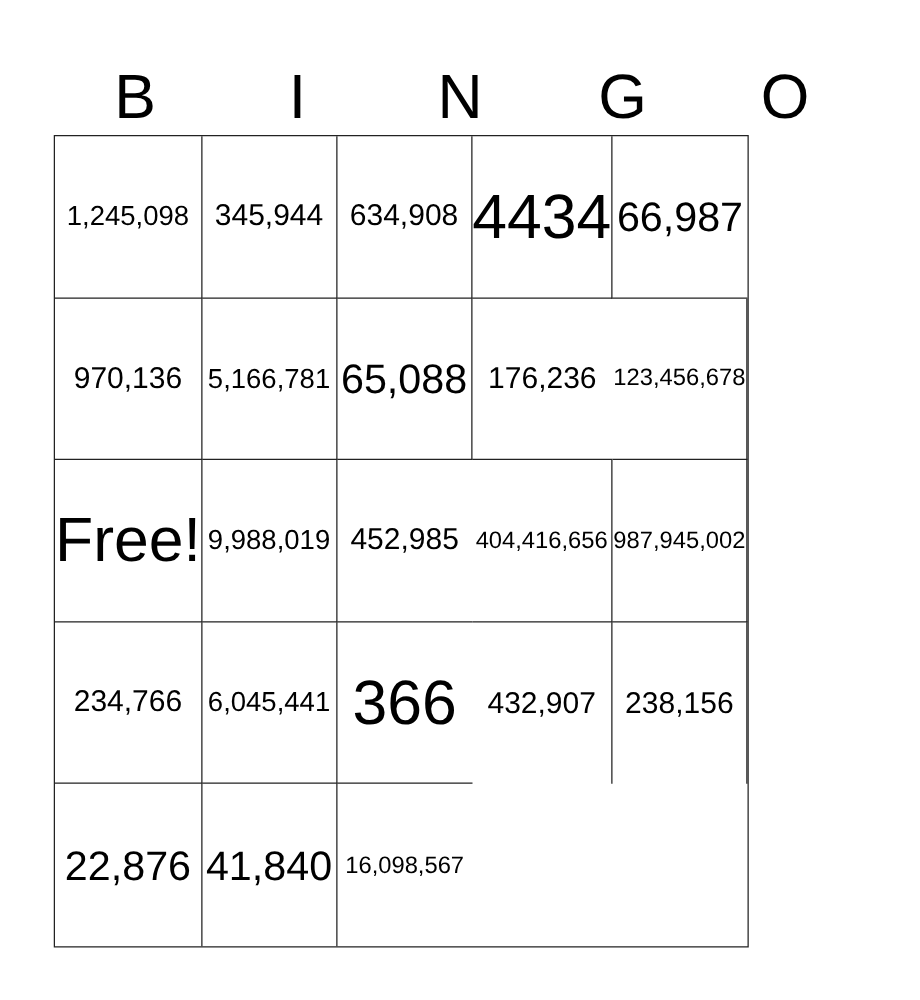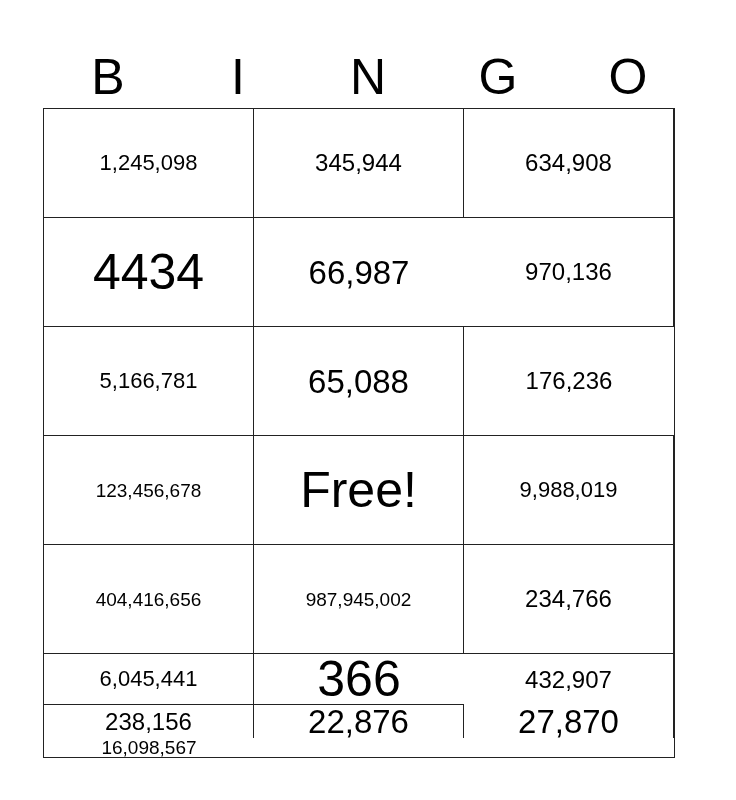--- a/index.html
+++ b/index.html
@@ -29,26 +29,26 @@
       align-items: center;
       justify-content: center;
       font-size: 50px;
       line-height: 1;
       padding-top: 2px;
     }
     .card {
       position: absolute;
       left: 43px;
       top: 108px;
-      width: 632px;
+      width: 556px;
       height: 650px;
       box-sizing: border-box;
       border: 1px solid #222;
       display: grid;
-      grid-template-columns: repeat(3, 1fr);
+      grid-template-columns: repeat(5, 1fr);
       grid-template-rows: repeat(5, 1fr);
     }
     .cell {
       box-sizing: border-box;
       border-right: 1px solid #222;
       border-bottom: 1px solid #222;
       display: flex;
       align-items: center;
       justify-content: center;
       text-align: center;
@@ -80,23 +80,24 @@
     <div class="cell s-md">634,908</div>
     <div class="cell s-xl">4434</div>
     <div class="cell s-lg c4">66,987</div>
     <div class="cell s-md">970,136</div>
     <div class="cell s-sm">5,166,781</div>
     <div class="cell s-lg">65,088</div>
     <div class="cell s-md c4">176,236</div>
     <div class="cell s-xs">123,456,678</div>
     <div class="cell s-xl">Free!</div>
     <div class="cell s-sm">9,988,019</div>
+    <div class="cell s-md c4">452,985</div>
     <div class="cell s-xs">404,416,656</div>
     <div class="cell s-xs">987,945,002</div>
     <div class="cell s-md">234,766</div>
     <div class="cell s-sm">6,045,441</div>
     <div class="cell s-xl c4">366</div>
     <div class="cell s-md r4">432,907</div>
     <div class="cell s-md r4">238,156</div>
     <div class="cell s-lg r4">22,876</div>
-    <div class="cell s-lg r4">27,870</div>
+    <div class="cell s-lg r4">41,840</div>
     <div class="cell s-xs c4 r4">16,098,567</div>
   </div>
 
 </body></html>

